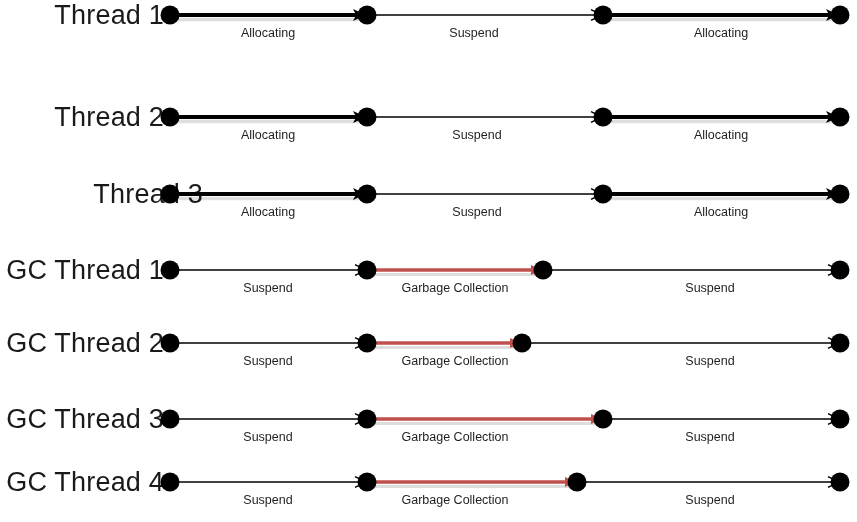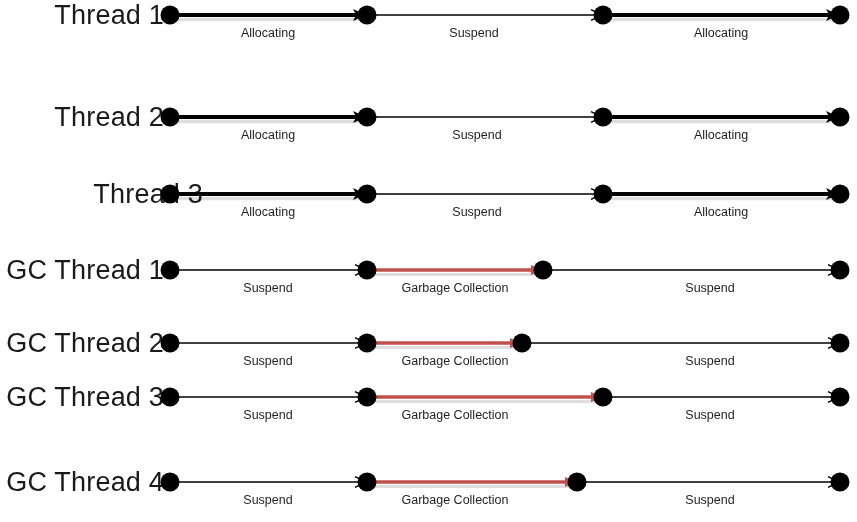--- a/index.html
+++ b/index.html
@@ -194,21 +194,21 @@
         <line x1="524" x2="839" y1="15" y2="15" stroke="#000000" stroke-width="1.5" marker-end="url(#ah-open-4)"></line>
         <circle cx="170" cy="15" r="9.5" fill="#000000"></circle>
         <circle cx="367" cy="15" r="9.5" fill="#000000"></circle>
         <circle cx="522" cy="15" r="9.5" fill="#000000"></circle>
         <circle cx="840" cy="15" r="9.5" fill="#000000"></circle>
       </svg>
       <div class="seg-label" style="left: 268px;">Suspend</div>
       <div class="seg-label" style="left: 455px;">Garbage Collection</div>
       <div class="seg-label" style="left: 710px;">Suspend</div>
     </div>
-    <div class="row" style="top: 382px;">
+    <div class="row" style="top: 404px;">
       <div class="row-label" style="top: 0px;">GC Thread 3</div>
       <svg class="svg-lane" viewBox="0 0 857 70">
         <defs>
           <marker id="ah-open-5" orient="auto" markerUnits="userSpaceOnUse" markerWidth="14" markerHeight="12" refX="12" refY="6">
             <path d="M1,0.6 L12,6 L1,11.4" fill="none" stroke="#000000" stroke-width="1.4"></path>
           </marker>
           <marker id="ah-solid-5" orient="auto" markerUnits="userSpaceOnUse" markerWidth="15" markerHeight="13" refX="13" refY="6.5">
             <path d="M0,0.5 L13,6.5 L0,12.5 L3.2,6.5 Z" fill="#000000"></path>
           </marker>
           <marker id="ah-red-5" orient="auto" markerUnits="userSpaceOnUse" markerWidth="13" markerHeight="12" refX="11.5" refY="6">

